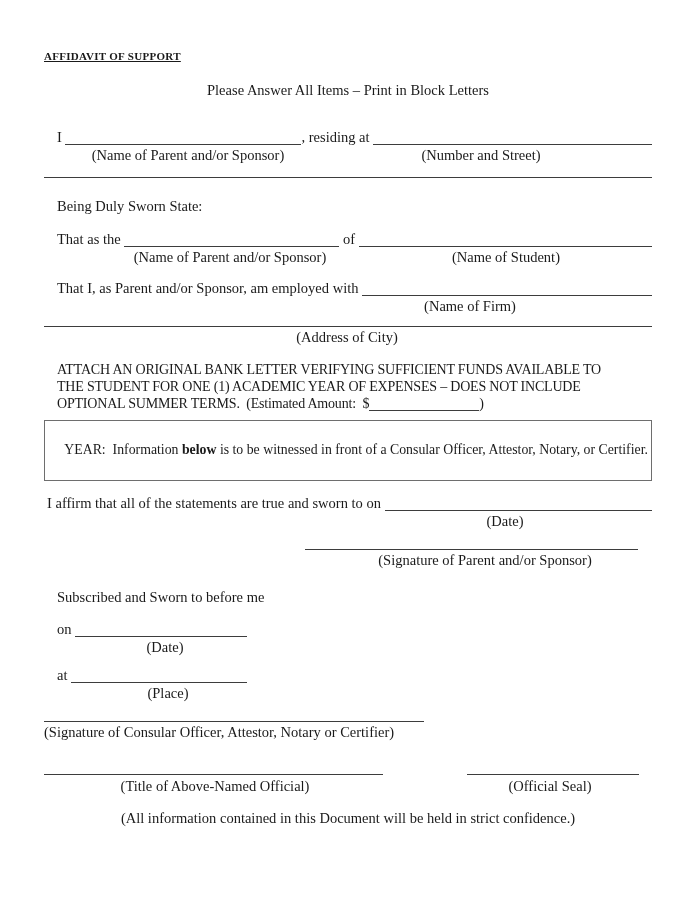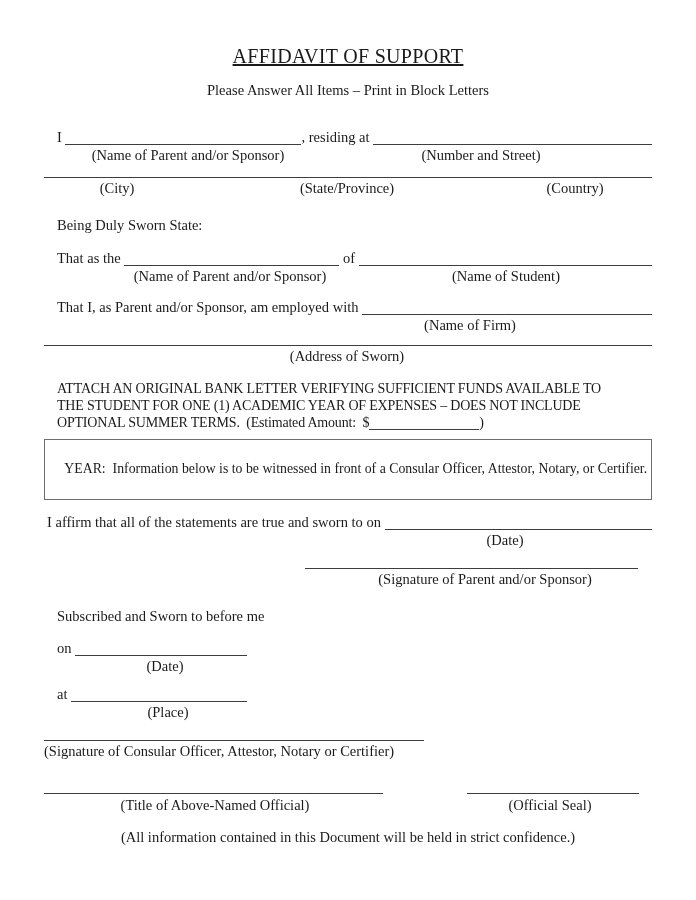--- a/index.html
+++ b/index.html
@@ -4,41 +4,41 @@
 <style>
   *{margin:0;padding:0;box-sizing:border-box}
   html,body{background:#ffffff}
   body{width:696px;height:900px;overflow:hidden}
   .page{
     width:696px;height:900px;background:#fff;color:#1a1a1a;
     font-family:"Liberation Serif","DejaVu Serif",serif;
     font-size:14.5px;line-height:18px;
     padding:46px 44px 0;
   }
-  .title{text-align:center;font-weight:normal;font-size:20px;line-height:20px;letter-spacing:.3px}
+  .title{font-weight:bold;font-size:11px;line-height:20px;letter-spacing:.3px}
   .title span{text-decoration:underline}
   .subtitle{text-align:center;margin-top:15px}
   .fline{display:flex;align-items:baseline}
   .t{white-space:pre;flex:none}
   .blank{height:13px;border-bottom:1px solid #3d3d3d;transform:translateY(3px);flex:none}
   .fgrow{flex:1 1 auto}
   .rule{border-bottom:1px solid #3d3d3d;height:0}
   .lblrow{position:relative;height:18px}
   .lbl{position:absolute;top:0;transform:translateX(-50%);white-space:nowrap}
   .lbl-left{position:absolute;top:0;left:0;white-space:nowrap}
   .ml13{margin-left:13px}
   .ml3{margin-left:3px}
   .caps-block{margin-top:15px;font-size:14px;letter-spacing:-.2px}
   .caps-line{white-space:pre;line-height:17px}
   .caps-line3{display:flex;align-items:flex-start;line-height:17px}
   .notebox{
     border:1px solid #6e6e6e;margin-top:8px;padding:2px 6px 3px;
     white-space:pre;overflow:hidden;font-size:13.8px;
   }
-  .b{font-weight:normal}
+  .b{font-weight:bold}
   .sig-parent{margin-top:19px;margin-left:261px;width:333px;border-bottom:1px solid #3d3d3d;height:0}
   .sig-official{margin-top:19px;width:380px;border-bottom:1px solid #3d3d3d;height:0}
   .dualrule{position:relative;height:2px;margin-top:33px}
   .dualrule .r1{position:absolute;left:0;width:339px;border-top:1px solid #3d3d3d}
   .dualrule .r2{position:absolute;left:423px;width:172px;border-top:1px solid #3d3d3d}
   .center{text-align:center}
 </style>
 </head>
 <body>
 
@@ -54,25 +54,20 @@
     <span class="blank" style="width:236px"></span>
     <span class="t">, residing at </span>
     <span class="blank fgrow"></span>
   </div>
   <div class="lblrow">
     <span class="lbl" style="left:144px">(Name of Parent and/or Sponsor)</span>
     <span class="lbl" style="left:437px">(Number and Street)</span>
   </div>
 
   <div class="rule" style="margin-top:13px"></div>
-  <div class="lblrow" style="margin-top:1px">
-    <span class="lbl" style="left:73px">(City)</span>
-    <span class="lbl" style="left:303px">(State/Province)</span>
-    <span class="lbl" style="left:531px">(Country)</span>
-  </div>
 
   <div class="ml13" style="margin-top:19px">Being Duly Sworn State:</div>
 
   <div class="fline ml13" style="margin-top:15px">
     <span class="t">That as the </span>
     <span class="blank" style="width:215px"></span>
     <span class="t"> of </span>
     <span class="blank fgrow"></span>
   </div>
   <div class="lblrow">
@@ -84,21 +79,21 @@
   <div class="fline ml13" style="margin-top:13px">
     <span class="t">That I, as Parent and/or Sponsor, am employed with </span>
     <span class="blank fgrow"></span>
   </div>
   <div class="lblrow">
     <span class="lbl" style="left:426px">(Name of Firm)</span>
   </div>
 
   <div class="rule" style="margin-top:11px"></div>
   <div class="lblrow" style="margin-top:1px">
-    <span class="lbl" style="left:303px">(Address of Sworn)</span>
+    <span class="lbl" style="left:303px">(Address of City)</span>
   </div>
 
   <div class="caps-block ml13">
     <div class="caps-line">ATTACH AN ORIGINAL BANK LETTER VERIFYING SUFFICIENT FUNDS AVAILABLE TO</div>
     <div class="caps-line">THE STUDENT FOR ONE (1) ACADEMIC YEAR OF EXPENSES – DOES NOT INCLUDE</div>
     <div class="caps-line3">
       <span class="t">OPTIONAL SUMMER TERMS.  (Estimated Amount:  $</span>
       <span class="blank" style="width:110px"></span>
       <span class="t">)</span>
     </div>

